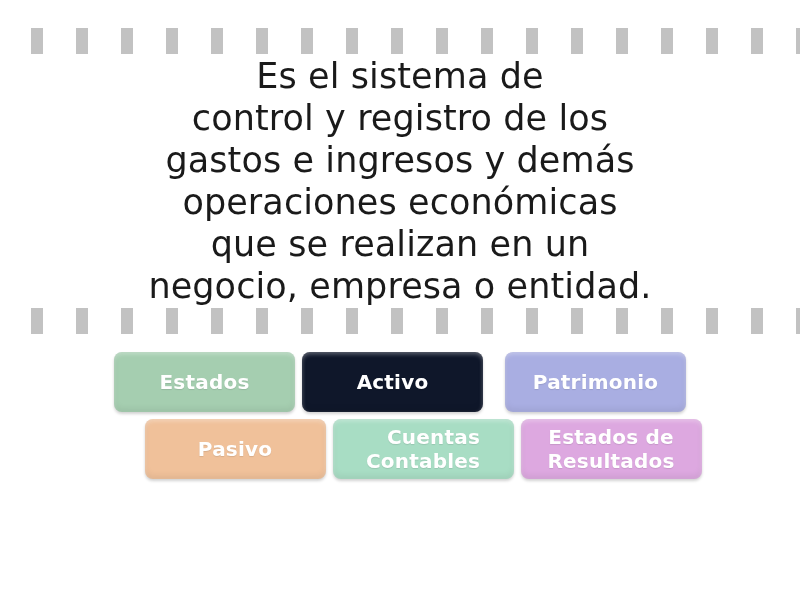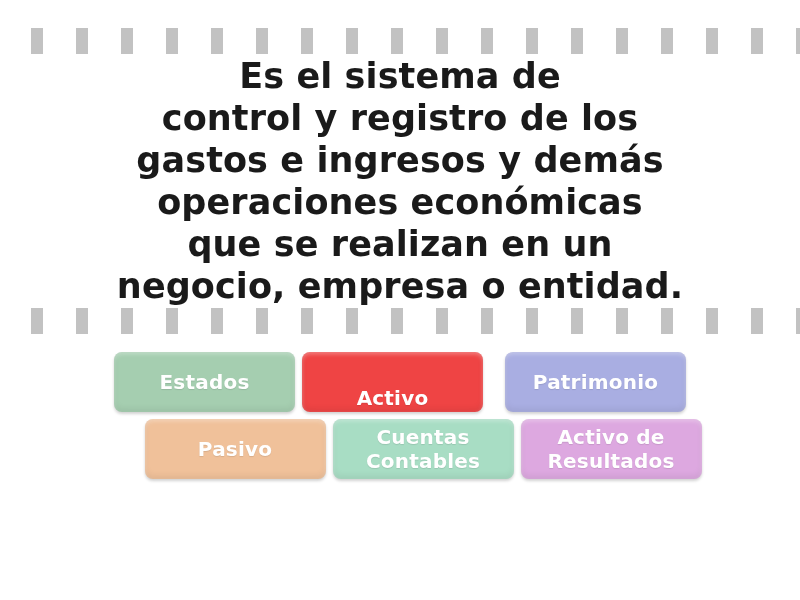--- a/index.html
+++ b/index.html
@@ -48,21 +48,21 @@
     align-items: center;
     justify-content: center;
     box-sizing: border-box;
     padding: 0 60px;
   }
   .prompt-text {
     font-size: 35px;
     line-height: 42px;
     color: #1a1a1a;
     text-align: center;
-    font-weight: 700;
+    font-weight: 400;
     letter-spacing: 0.1px;
     white-space: pre-line;
   }
 
   
   .answers {
     position: absolute;
     left: 0;
     top: 352px;
     width: 800px;
@@ -152,33 +152,33 @@
     <div class="perf-dash" style="background: rgb(194, 194, 194);"></div>
     <div class="perf-dash" style="background: rgb(194, 194, 194);"></div>
     <div class="perf-dash" style="background: rgb(194, 194, 194);"></div>
   </div>
 
 <div class="answers">
   <div class="answer-row">
     <div class="tile" style="background: rgb(165, 206, 176);">
       <span class="tile-label">Estados</span>
     </div>
-    <div class="tile" style="background: #ef4444; align-items: flex-end;">
+    <div class="tile" style="background: #0f172a;">
       <span class="tile-label">Activo</span>
     </div>
     <div class="tile" style="background: rgb(169, 174, 226); margin-left: 15px;">
       <span class="tile-label">Patrimonio</span>
     </div>
   </div>
   <div class="answer-row">
     <div class="tile" style="background: rgb(240, 193, 154); margin-left: 46px;">
       <span class="tile-label">Pasivo</span>
     </div>
-    <div class="tile" style="background: rgb(168, 221, 196);">
+    <div class="tile" style="background: rgb(168, 221, 196); text-align: right;">
       <span class="tile-label">Cuentas
 Contables</span>
     </div>
     <div class="tile" style="background: rgb(221, 168, 224);">
-      <span class="tile-label">Activo de
+      <span class="tile-label">Estados de
 Resultados</span>
     </div>
   </div>
 </div>
 
 </body></html>

